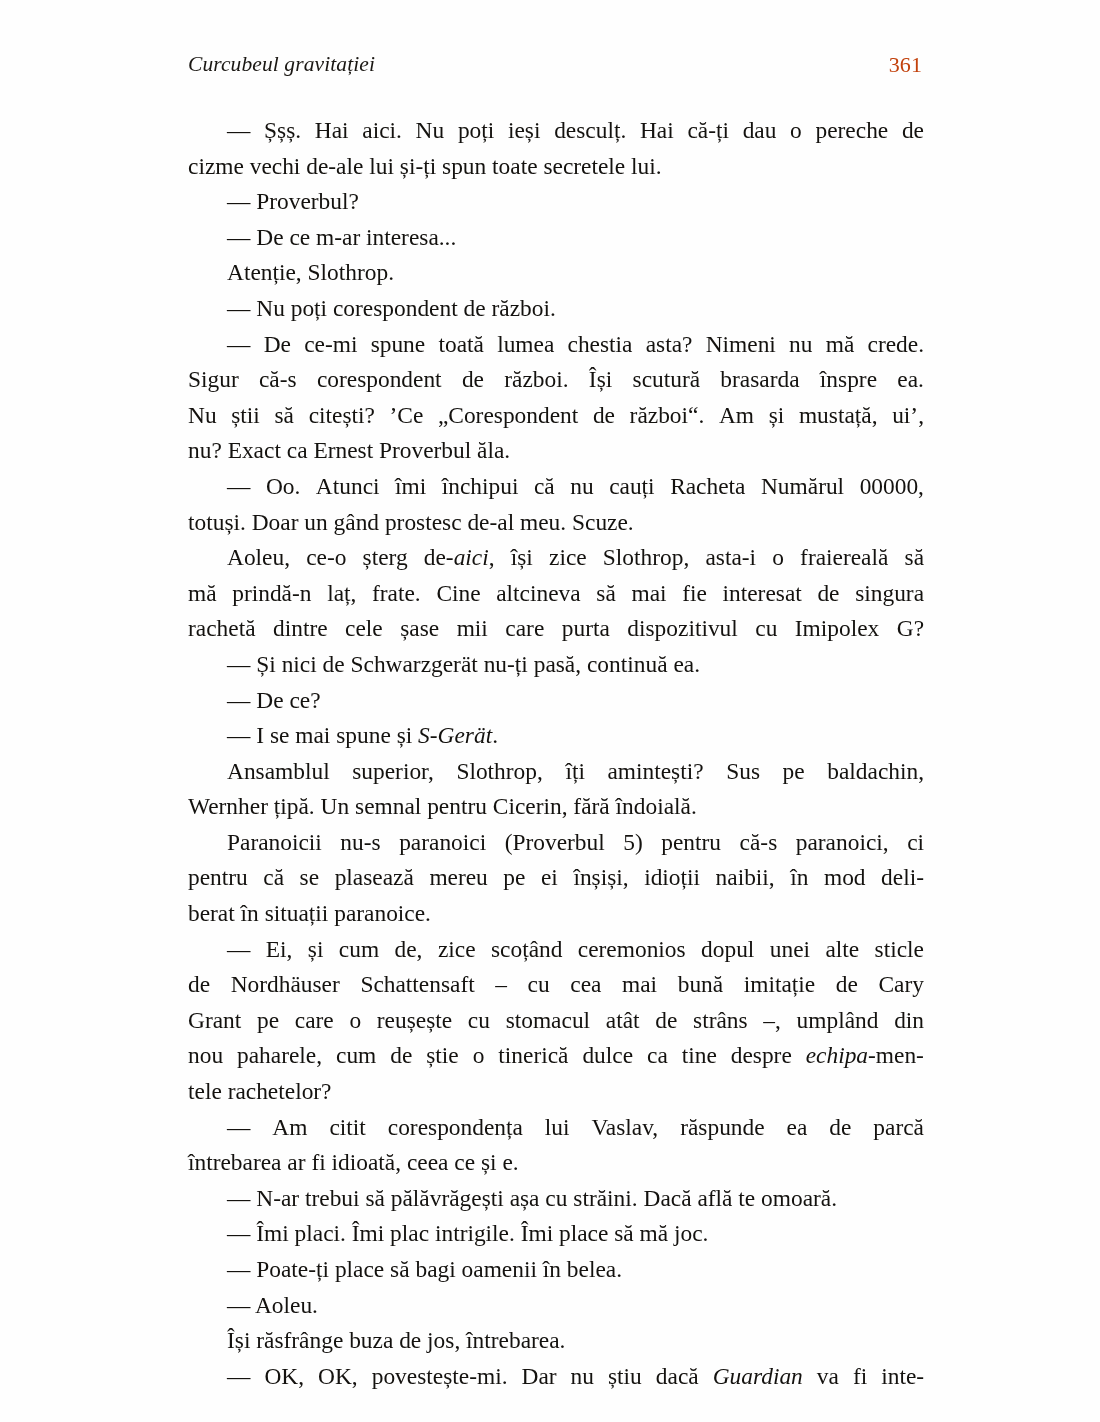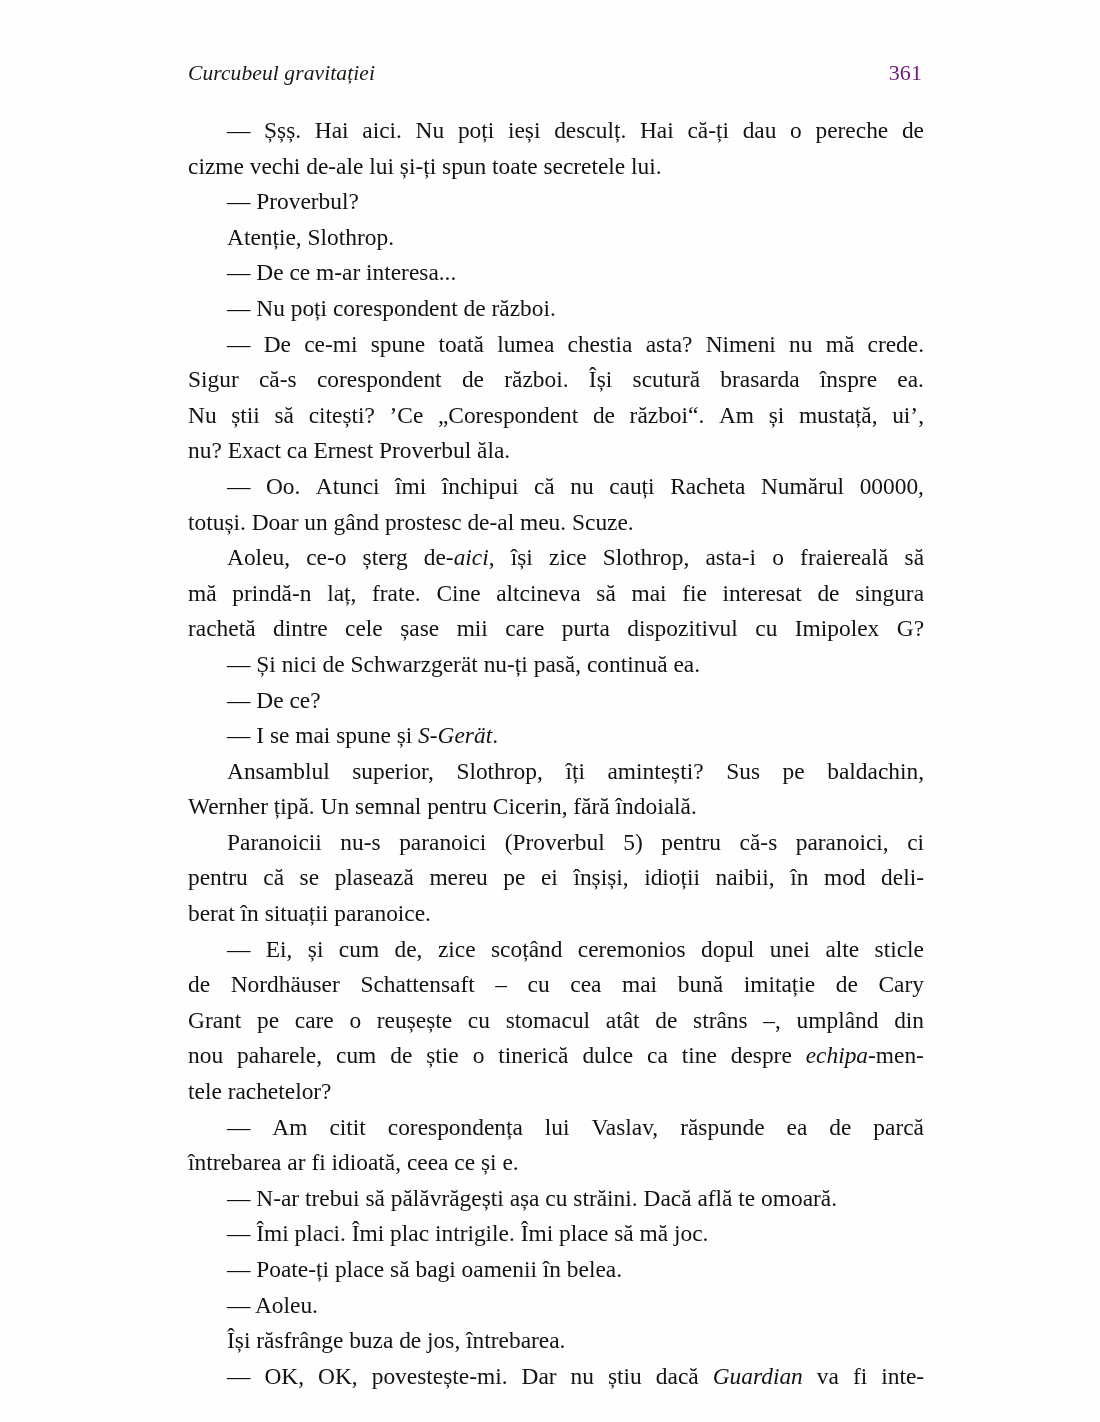--- a/index.html
+++ b/index.html
@@ -25,34 +25,34 @@
   }
 
   
   .runhead {
     position: absolute;
     left: 188px;
     top: 52px;
     width: 734px;
     height: 34px;
     display: flex;
-    align-items: flex-end;
+    align-items: flex-start;
     justify-content: space-between;
     font-size: 21px;
     letter-spacing: 0.1px;
   }
   .runhead-title {
     font-style: italic;
     font-size: 21.5px;
     color: #1a1713;
     white-space: nowrap;
   }
   .runhead-folio {
     font-size: 22px;
-    color: #701a75;
+    color: #c2410c;
     font-variant-numeric: oldstyle-nums;
   }
 
   
   .bodytext {
     position: absolute;
     left: 188px;
     top: 113px;
     width: 736px;
     font-size: 23.4px;
@@ -87,22 +87,22 @@
 
   <div class="runhead">
     <span class="runhead-title">Curcubeul gravitației</span>
     <span class="runhead-folio">361</span>
   </div>
 
   <div class="bodytext" id="bodytext">
       <div class="ln just" id="l1"><span class="indent w"></span><span class="w">—</span><span class="sp"> </span><span class="w">Șșș.</span><span class="sp"> </span><span class="w">Hai</span><span class="sp"> </span><span class="w">aici.</span><span class="sp"> </span><span class="w">Nu</span><span class="sp"> </span><span class="w">poți</span><span class="sp"> </span><span class="w">ieși</span><span class="sp"> </span><span class="w">desculț.</span><span class="sp"> </span><span class="w">Hai</span><span class="sp"> </span><span class="w">că-ți</span><span class="sp"> </span><span class="w">dau</span><span class="sp"> </span><span class="w">o</span><span class="sp"> </span><span class="w">pereche</span><span class="sp"> </span><span class="w">de</span></div>
       <div class="ln" id="l2"><span><span><span class="w">cizme</span><span class=""> </span><span class="w">vechi</span><span class=""> </span><span class="w">de-ale</span><span class=""> </span><span class="w">lui</span><span class=""> </span><span class="w">și-ți</span><span class=""> </span><span class="w">spun</span><span class=""> </span><span class="w">toate</span><span class=""> </span><span class="w">secretele</span><span class=""> </span><span class="w">lui.</span></span></span></div>
       <div class="ln" id="l3"><span class="indent w"></span><span><span><span class="w">—</span><span class=""> </span><span class="w">Proverbul?</span></span></span></div>
+      <div class="ln" id="l5"><span class="indent w"></span><span><span><span class="w">—</span><span class=""> </span><span class="w">De</span><span class=""> </span><span class="w">ce</span><span class=""> </span><span class="w">m-ar</span><span class=""> </span><span class="w">interesa...</span></span></span></div>
       <div class="ln" id="l4"><span class="indent w"></span><span><span><span class="w">Atenție,</span><span class=""> </span><span class="w">Slothrop.</span></span></span></div>
-      <div class="ln" id="l5"><span class="indent w"></span><span><span><span class="w">—</span><span class=""> </span><span class="w">De</span><span class=""> </span><span class="w">ce</span><span class=""> </span><span class="w">m-ar</span><span class=""> </span><span class="w">interesa...</span></span></span></div>
       <div class="ln" id="l6"><span class="indent w"></span><span><span><span class="w">—</span><span class=""> </span><span class="w">Nu</span><span class=""> </span><span class="w">poți</span><span class=""> </span><span class="w">corespondent</span><span class=""> </span><span class="w">de</span><span class=""> </span><span class="w">război.</span></span></span></div>
       <div class="ln just" id="l7"><span class="indent w"></span><span class="w">—</span><span class="sp"> </span><span class="w">De</span><span class="sp"> </span><span class="w">ce-mi</span><span class="sp"> </span><span class="w">spune</span><span class="sp"> </span><span class="w">toată</span><span class="sp"> </span><span class="w">lumea</span><span class="sp"> </span><span class="w">chestia</span><span class="sp"> </span><span class="w">asta?</span><span class="sp"> </span><span class="w">Nimeni</span><span class="sp"> </span><span class="w">nu</span><span class="sp"> </span><span class="w">mă</span><span class="sp"> </span><span class="w">crede.</span></div>
       <div class="ln just" id="l8"><span class="w">Sigur</span><span class="sp"> </span><span class="w">că-s</span><span class="sp"> </span><span class="w">corespondent</span><span class="sp"> </span><span class="w">de</span><span class="sp"> </span><span class="w">război.</span><span class="sp"> </span><span class="w">Își</span><span class="sp"> </span><span class="w">scutură</span><span class="sp"> </span><span class="w">brasarda</span><span class="sp"> </span><span class="w">înspre</span><span class="sp"> </span><span class="w">ea.</span></div>
       <div class="ln just" id="l9"><span class="w">Nu</span><span class="sp"> </span><span class="w">știi</span><span class="sp"> </span><span class="w">să</span><span class="sp"> </span><span class="w">citești?</span><span class="sp"> </span><span class="w">’Ce</span><span class="sp"> </span><span class="w">„Corespondent</span><span class="sp"> </span><span class="w">de</span><span class="sp"> </span><span class="w">război“.</span><span class="sp"> </span><span class="w">Am</span><span class="sp"> </span><span class="w">și</span><span class="sp"> </span><span class="w">mustață,</span><span class="sp"> </span><span class="w">ui’,</span></div>
       <div class="ln" id="l10"><span><span><span class="w">nu?</span><span class=""> </span><span class="w">Exact</span><span class=""> </span><span class="w">ca</span><span class=""> </span><span class="w">Ernest</span><span class=""> </span><span class="w">Proverbul</span><span class=""> </span><span class="w">ăla.</span></span></span></div>
       <div class="ln just" id="l11"><span class="indent w"></span><span class="w">—</span><span class="sp"> </span><span class="w">Oo.</span><span class="sp"> </span><span class="w">Atunci</span><span class="sp"> </span><span class="w">îmi</span><span class="sp"> </span><span class="w">închipui</span><span class="sp"> </span><span class="w">că</span><span class="sp"> </span><span class="w">nu</span><span class="sp"> </span><span class="w">cauți</span><span class="sp"> </span><span class="w">Racheta</span><span class="sp"> </span><span class="w">Numărul</span><span class="sp"> </span><span class="w">00000,</span></div>
       <div class="ln" id="l12"><span><span><span class="w">totuși.</span><span class=""> </span><span class="w">Doar</span><span class=""> </span><span class="w">un</span><span class=""> </span><span class="w">gând</span><span class=""> </span><span class="w">prostesc</span><span class=""> </span><span class="w">de-al</span><span class=""> </span><span class="w">meu.</span><span class=""> </span><span class="w">Scuze.</span></span></span></div>
       <div class="ln just" id="l13"><span class="indent w"></span><span class="w">Aoleu,</span><span class="sp"> </span><span class="w">ce-o</span><span class="sp"> </span><span class="w">șterg</span><span class="sp"> </span><span class="w">de-<i>aici</i>,</span><span class="sp"> </span><span class="w">își</span><span class="sp"> </span><span class="w">zice</span><span class="sp"> </span><span class="w">Slothrop,</span><span class="sp"> </span><span class="w">asta-i</span><span class="sp"> </span><span class="w">o</span><span class="sp"> </span><span class="w">fraiereală</span><span class="sp"> </span><span class="w">să</span></div>
       <div class="ln just" id="l14"><span class="w">mă</span><span class="sp"> </span><span class="w">prindă-n</span><span class="sp"> </span><span class="w">laț,</span><span class="sp"> </span><span class="w">frate.</span><span class="sp"> </span><span class="w">Cine</span><span class="sp"> </span><span class="w">altcineva</span><span class="sp"> </span><span class="w">să</span><span class="sp"> </span><span class="w">mai</span><span class="sp"> </span><span class="w">fie</span><span class="sp"> </span><span class="w">interesat</span><span class="sp"> </span><span class="w">de</span><span class="sp"> </span><span class="w">singura</span></div>
       <div class="ln just" id="l15"><span class="w">rachetă</span><span class="sp"> </span><span class="w">dintre</span><span class="sp"> </span><span class="w">cele</span><span class="sp"> </span><span class="w">șase</span><span class="sp"> </span><span class="w">mii</span><span class="sp"> </span><span class="w">care</span><span class="sp"> </span><span class="w">purta</span><span class="sp"> </span><span class="w">dispozitivul</span><span class="sp"> </span><span class="w">cu</span><span class="sp"> </span><span class="w">Imipolex</span><span class="sp"> </span><span class="w">G?</span></div>

